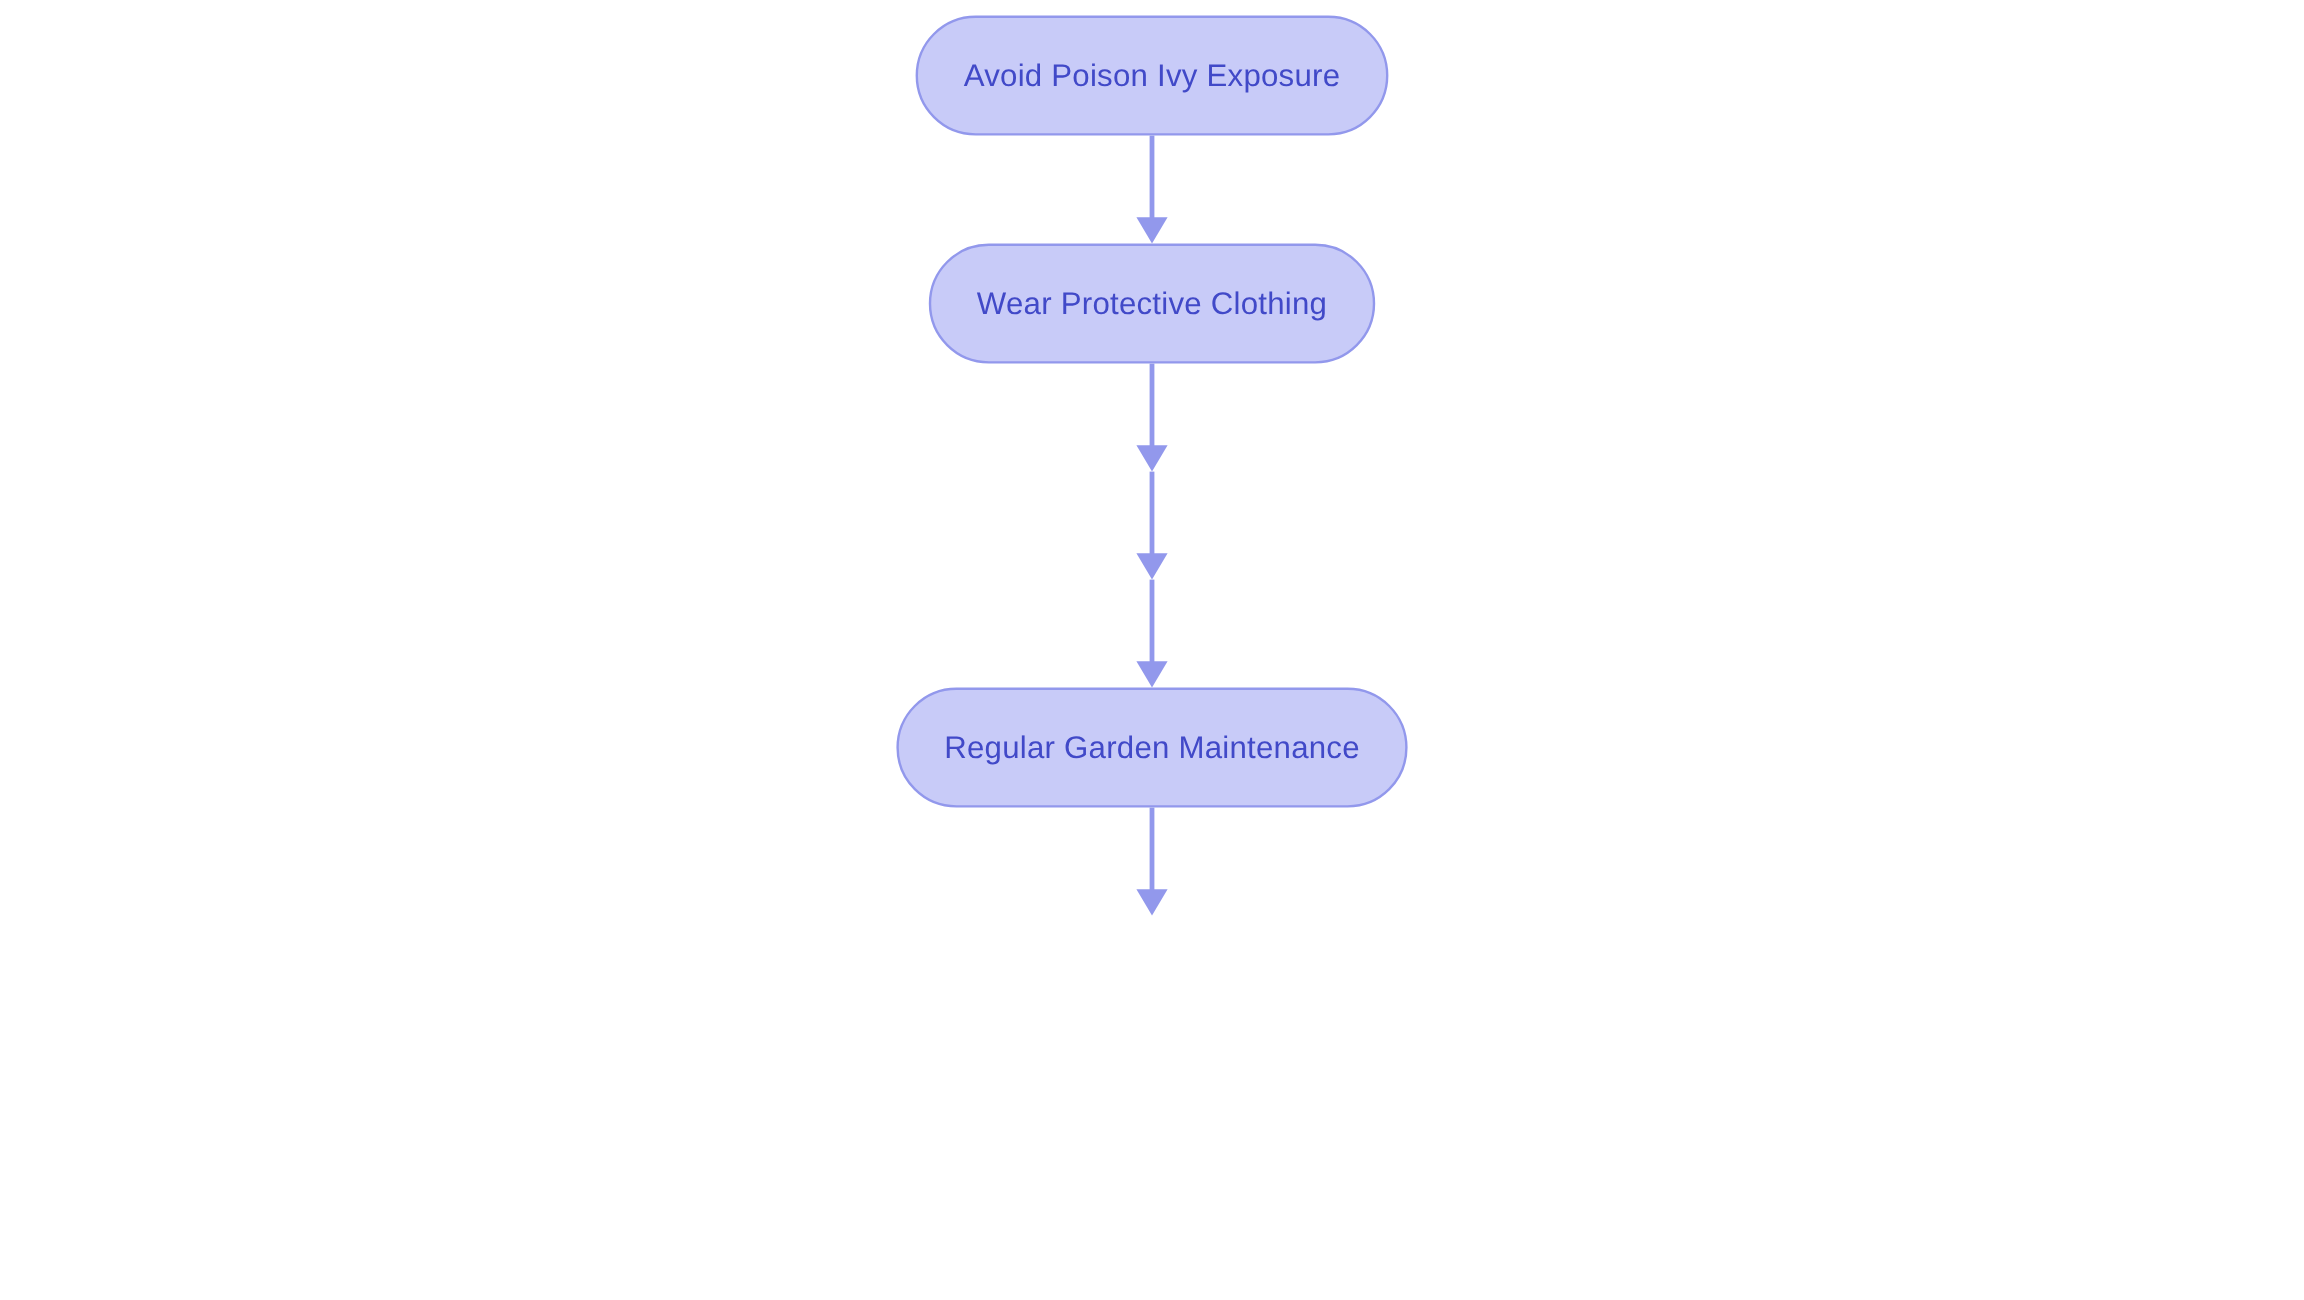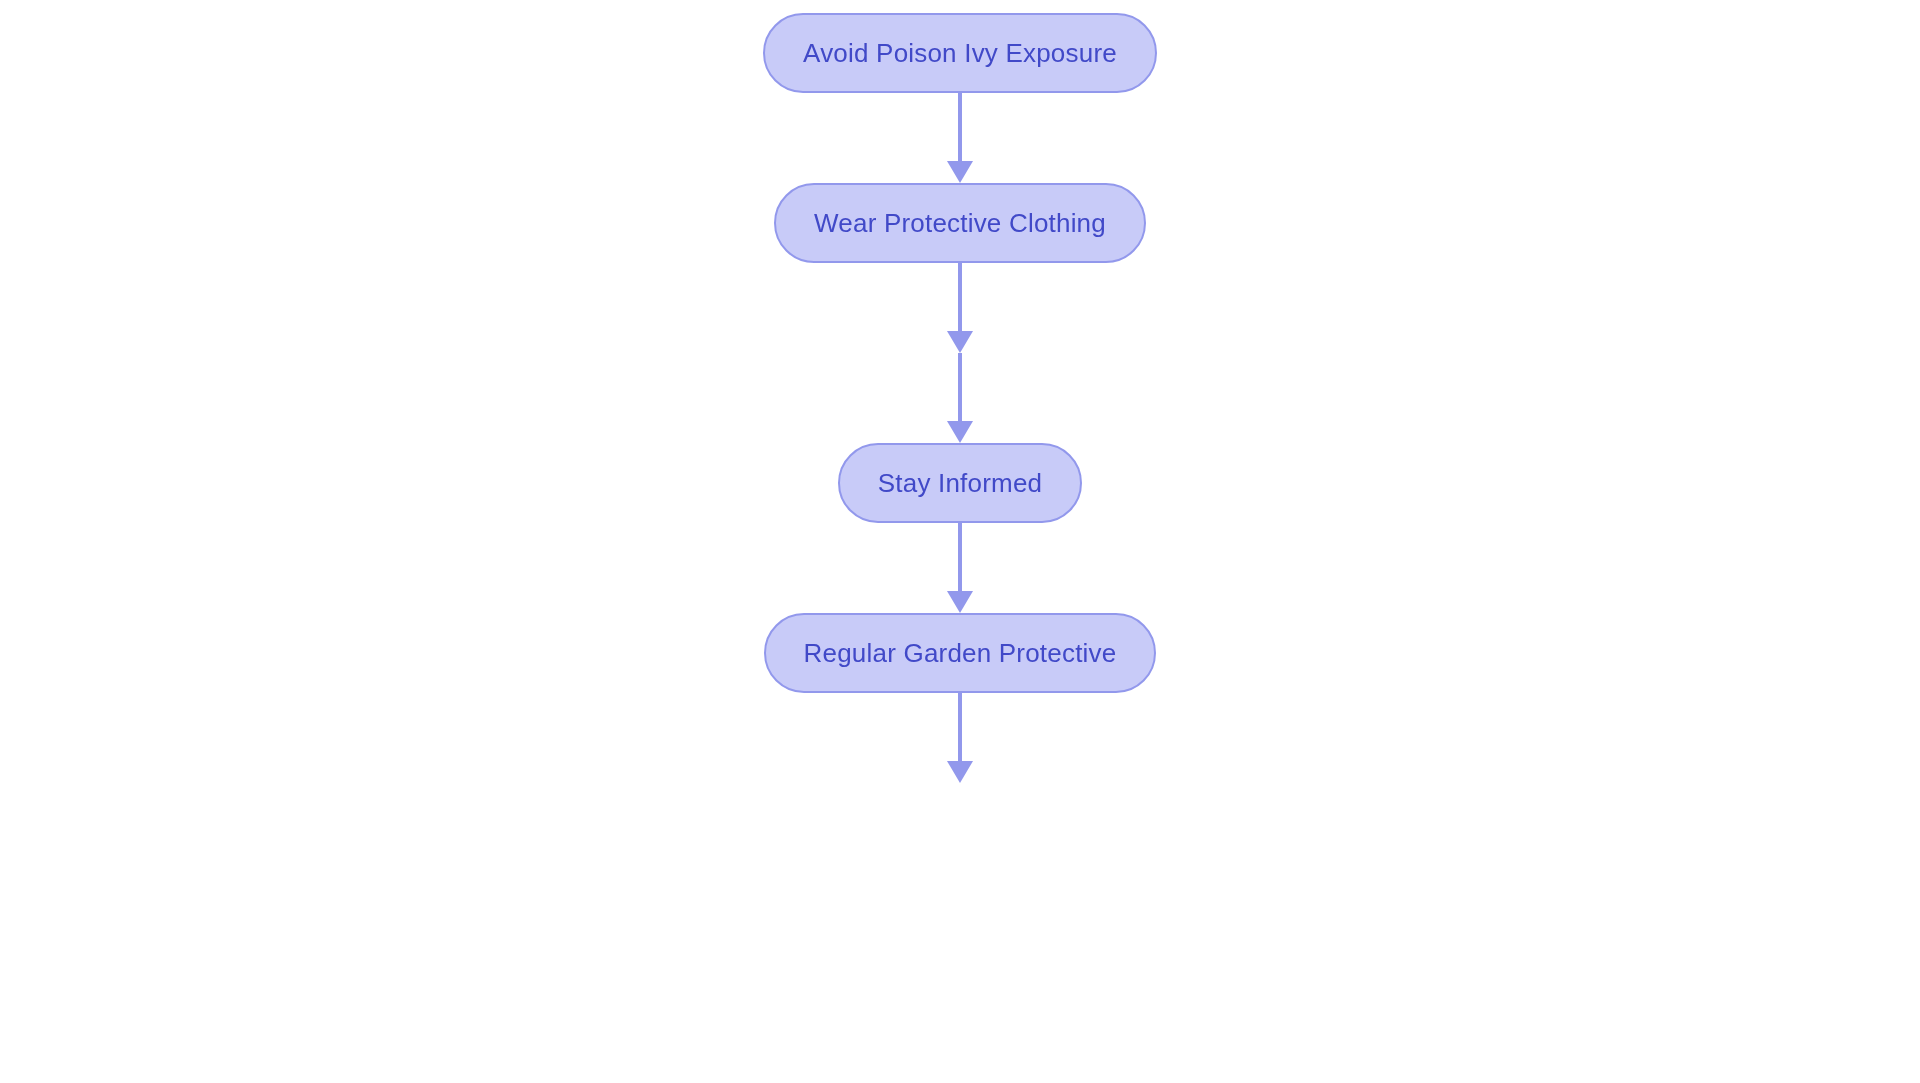--- a/index.html
+++ b/index.html
@@ -20,21 +20,21 @@
   .canvas {
     position: relative;
     width: 1920px;
     height: 1083px;
     display: flex;
     flex-direction: column;
     align-items: center;
     padding-top: 13px;
   }
   .flow-node {
-    height: 80px;
+    height: 100px;
     border-radius: 50px;
     background: var(--node-fill);
     border: 2px solid var(--node-border);
     display: flex;
     align-items: center;
     justify-content: center;
     padding: 0 38px;
     flex: 0 0 auto;
   }
   .flow-node .label {
@@ -87,31 +87,28 @@
     <div class="arrow-stem"></div>
     <div class="arrow-head"></div>
   </div>
 
 
   <div class="arrow">
     <div class="arrow-stem"></div>
     <div class="arrow-head"></div>
   </div>
 
-  <div class="flow-node">
-    <span class="label">Stay Informed</span>
-  </div>
 
   <div class="arrow">
     <div class="arrow-stem"></div>
     <div class="arrow-head"></div>
   </div>
 
   <div class="flow-node">
-    <span class="label">Regular Garden Protective</span>
+    <span class="label">Regular Garden Maintenance</span>
   </div>
 
   <div class="arrow">
     <div class="arrow-stem"></div>
     <div class="arrow-head"></div>
   </div>
 
 
 </div>
 

